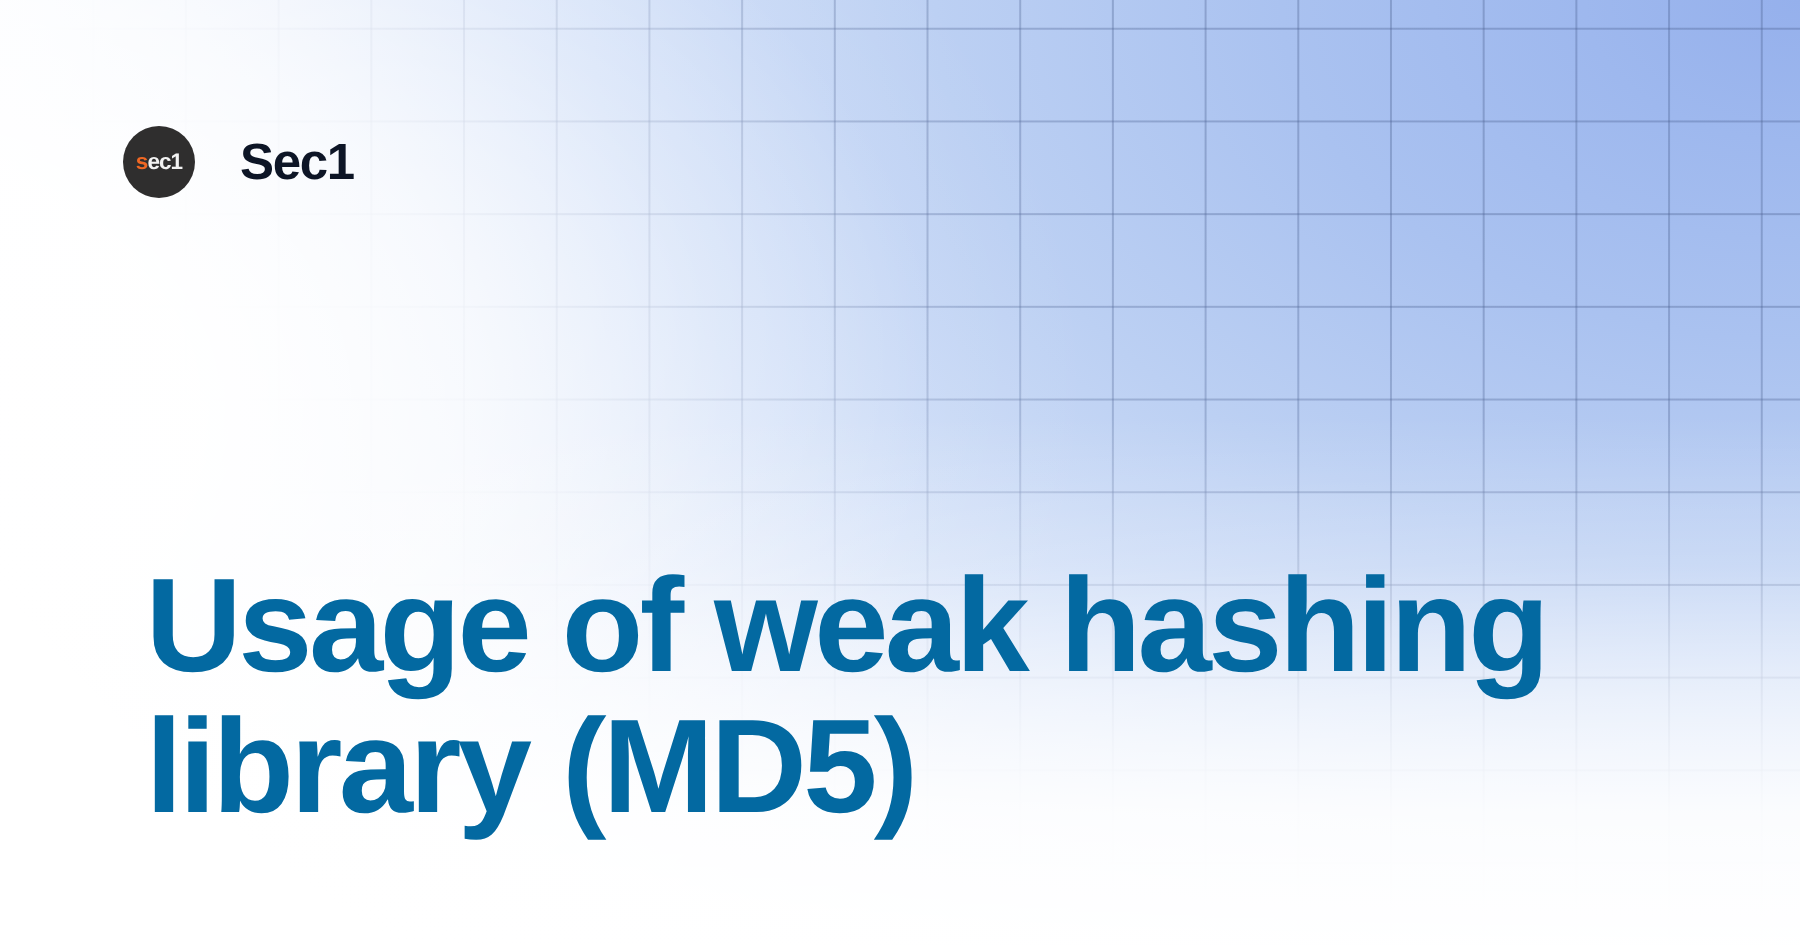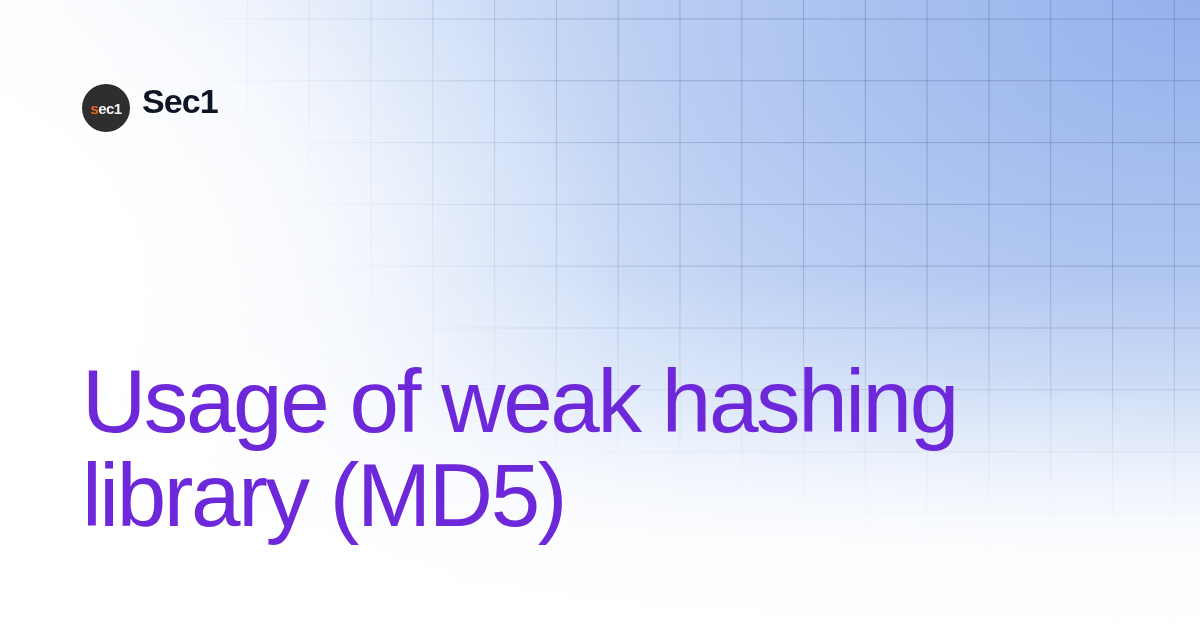--- a/index.html
+++ b/index.html
@@ -99,22 +99,22 @@
   .content {
     position: absolute;
     inset: 0;
   }
 
   .brand {
     position: absolute;
     left: 82px;
     top: 84px;
     display: flex;
-    align-items: flex-start;
-    gap: 12px;
+    align-items: center;
+    gap: 30px;
   }
 
   .brand-mark {
     width: 48px;
     height: 48px;
     border-radius: 50%;
     background: #2f2e2e;
     display: flex;
     align-items: center;
     justify-content: center;
@@ -140,27 +140,27 @@
     line-height: 1;
     color: #0d1526;
     white-space: nowrap;
   }
 
   .headline {
     position: absolute;
     left: 82px;
     top: 354px;
     width: 1060px;
-    margin: 0;
+    margin: 15px;
     font-family: "Liberation Sans", sans-serif;
     font-size: 89px;
-    font-weight: 400;
+    font-weight: 700;
     line-height: 94px;
     letter-spacing: -2.4px;
-    color: #6d28d9;
+    color: #0369a1;
     white-space: pre-line;
   }
 </style>
 </head>
 <body>
 
 <div class="og-canvas">
 
   <div class="bg-gradient"></div>
   <div class="bg-grid"></div>

